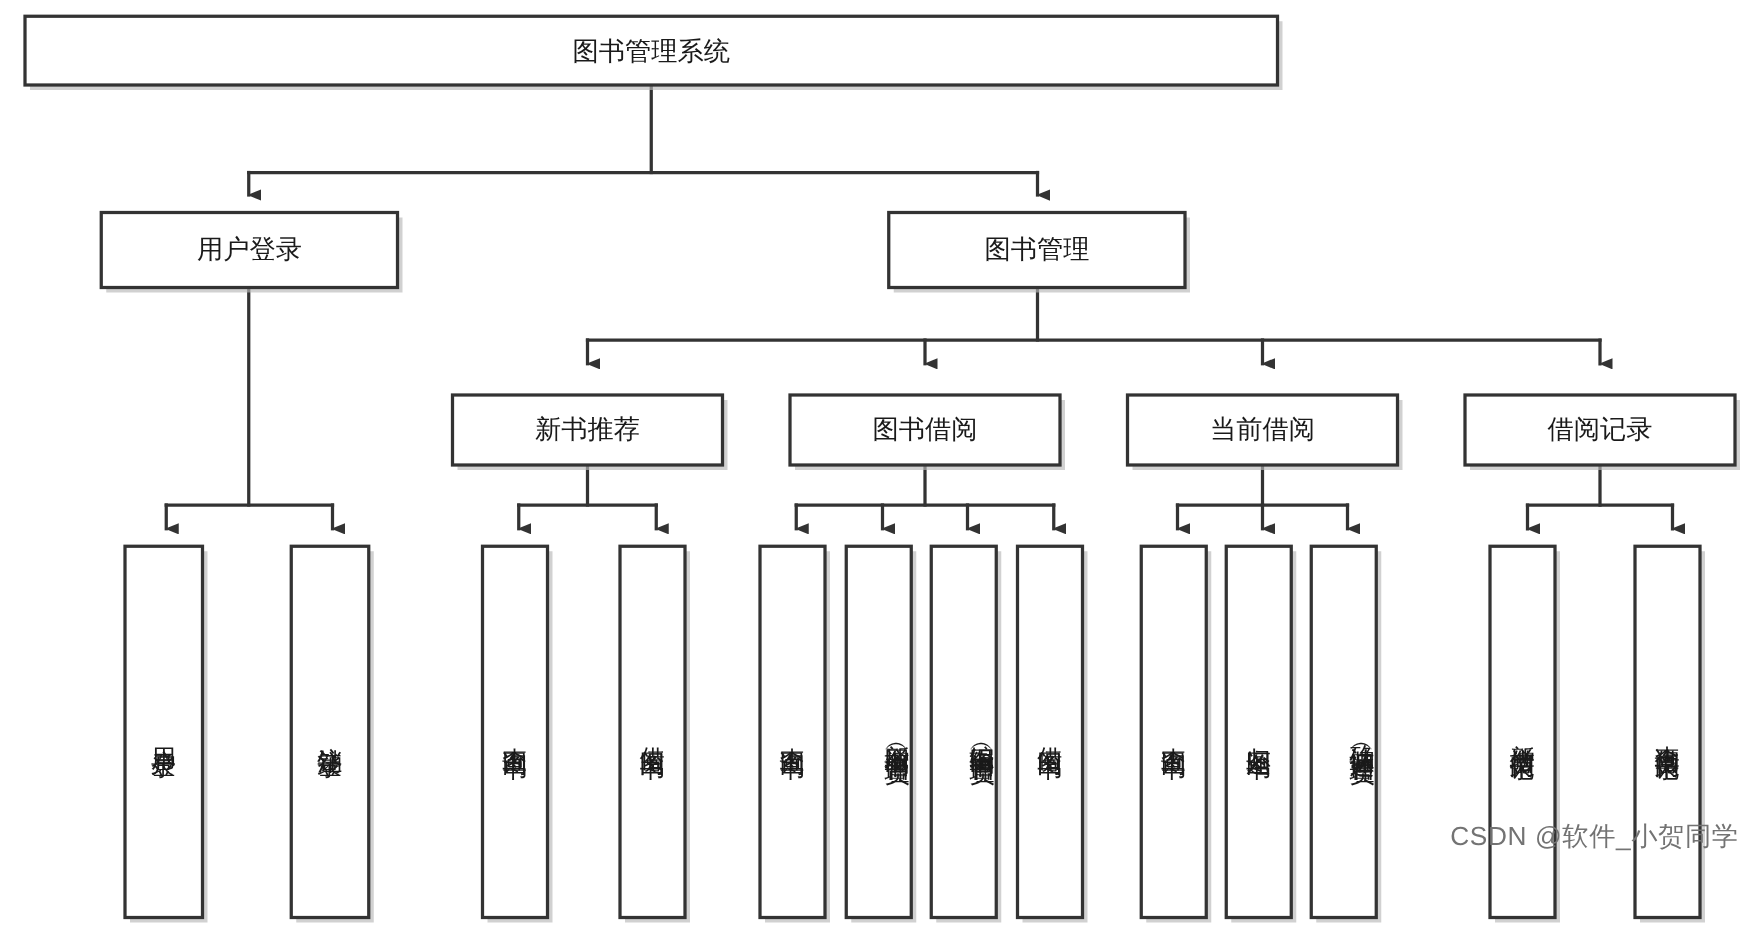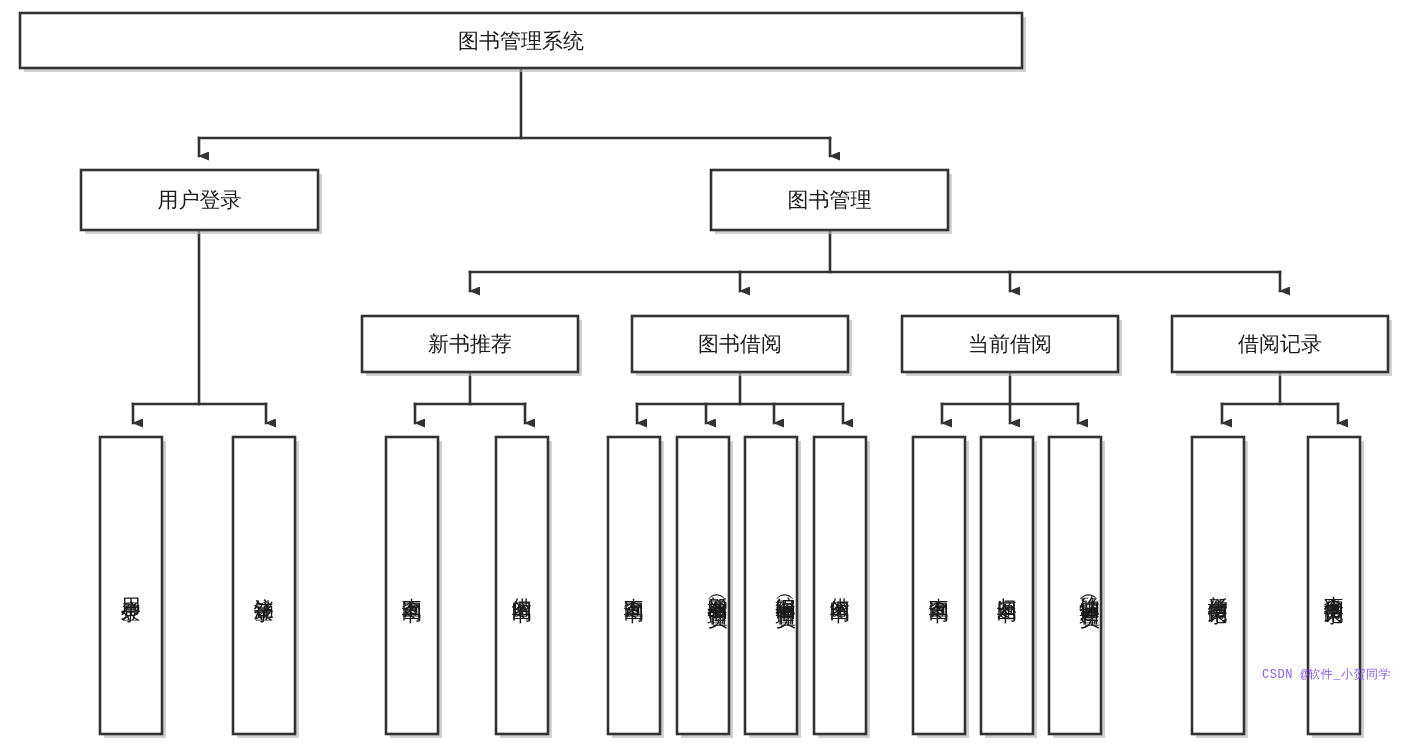--- a/index.html
+++ b/index.html
@@ -45,23 +45,23 @@
     font-family: "DejaVu Sans", "Liberation Sans", sans-serif;
     font-size: 21px;
     fill: #1a1a1a;
     text-anchor: middle;
     dominant-baseline: middle;
   }
   .watermark-text {
     position: absolute;
     right: 14px;
     bottom: 6px;
-    font-family: Liberation Mono, monospace;
-    font-size: 12px;
-    color: #8b5cf6;
+    font-family: Liberation Sans, sans-serif;
+    font-size: 21px;
+    color: #737373;
     white-space: nowrap;
     letter-spacing: 0.5px;
   }
   
   .vlabel {
     position: absolute;
     font-family: "DejaVu Sans", "Liberation Sans", sans-serif;
     font-size: 20px;
     line-height: 1.12;
     color: #1a1a1a;

